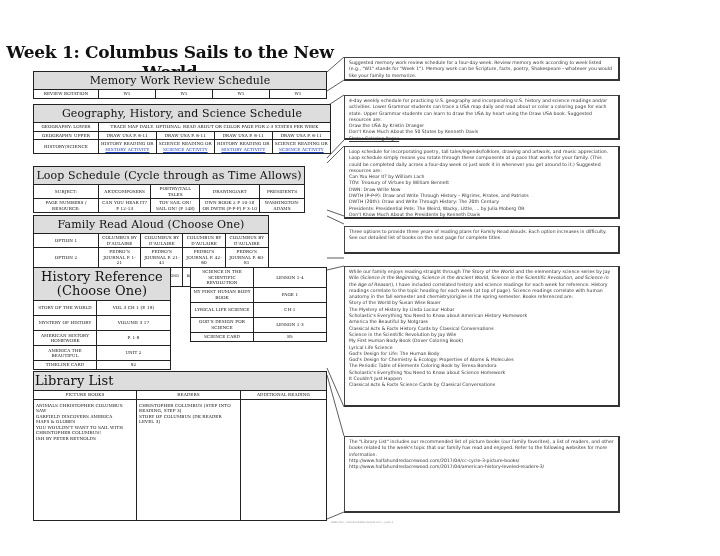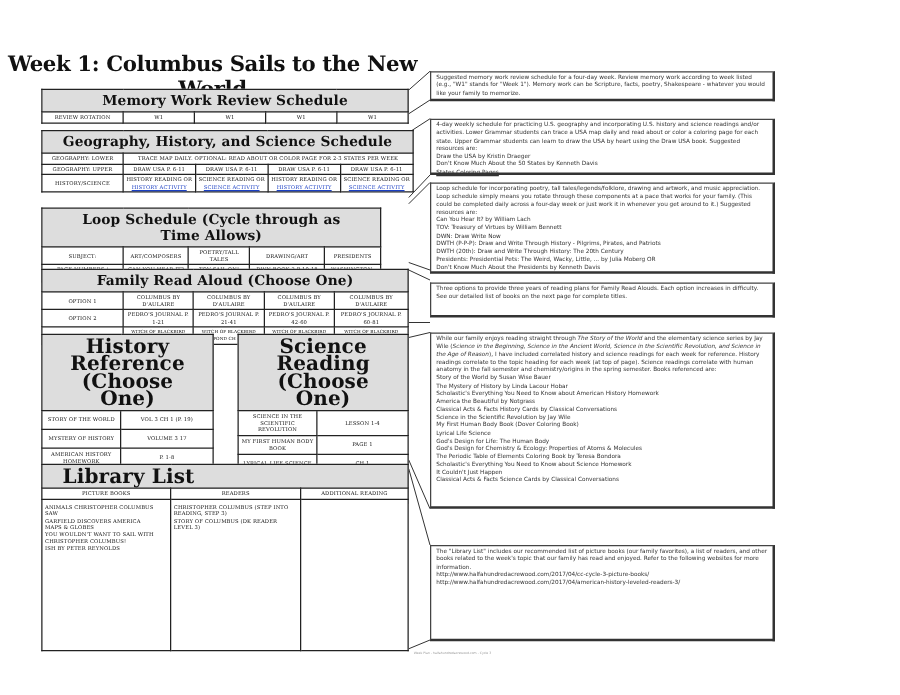--- a/index.html
+++ b/index.html
@@ -1,21 +1,21 @@
 <!DOCTYPE html>
 <html><head>
 <meta charset="utf-8">
 <style>
   html,body{margin:0;padding:0;background:#fff;}
   body{width:720px;height:556px;position:relative;overflow:hidden;font-family:"Liberation Sans",sans-serif;color:#111;}
   .title{position:absolute;left:0;top:42px;width:340px;text-align:center;font-family:"DejaVu Serif",serif;font-weight:bold;font-size:17px;letter-spacing:-0.3px;color:#111;}
   table.t{position:absolute;border-collapse:collapse;background:#fff;font-family:"DejaVu Serif",serif;}
   table.t td, table.t th{border:1px solid #222;text-align:center;vertical-align:middle;font-size:4.2px;line-height:5.5px;padding:1px 2px;font-weight:normal;text-transform:uppercase;letter-spacing:0.1px;}
-  table.t .hdr{background:#ddd;font-size:11px;line-height:13px;text-transform:none;font-weight:bold;padding:2px 16px;border:1px solid #222;}
-  table.t .hdr.big{font-size:16px;line-height:14px;}
+  table.t .hdr{background:#ddd;font-size:11px;line-height:13px;text-transform:none;font-weight:normal;padding:2px 1px;border:1px solid #222;}
+  table.t .hdr.big{font-size:13px;line-height:14px;}
   .outer{border:1.5px solid #222 !important;}
   .link{color:#1a3fc4;text-decoration:underline;}
   .note{position:absolute;border:1px solid #444;border-right:2px solid #333;border-bottom:2px solid #333;background:#fff;font-family:"DejaVu Sans",sans-serif;font-size:4.6px;line-height:6.3px;color:#333;padding:2px 4px;box-sizing:border-box;}
   .note i{font-style:italic;}
   .note .line{display:block;}
   svg.conn{position:absolute;left:0;top:0;width:720px;height:556px;pointer-events:none;}
   .footer{position:absolute;left:227px;top:521px;width:270px;text-align:center;font-size:2.5px;color:#999;font-family:"DejaVu Sans",sans-serif;}
   .lib td{vertical-align:top !important;text-align:left !important;}
   .lib .colh td{text-align:center !important;vertical-align:middle !important;}
 </style>
@@ -128,21 +128,21 @@
   <span class="line">Loop schedule for incorporating poetry, tall tales/legends/folklore, drawing and artwork, and music appreciation. Loop schedule simply means you rotate through these components at a pace that works for your family. (This could be completed daily across a four-day week or just work it in whenever you get around to it.) Suggested resources are:</span>
   <span class="line">Can You Hear It? by William Lach</span>
   <span class="line">TOV: Treasury of Virtues by William Bennett</span>
   <span class="line">DWN: Draw Write Now</span>
   <span class="line">DWTH (P-P-P): Draw and Write Through History - Pilgrims, Pirates, and Patriots</span>
   <span class="line">DWTH (20th): Draw and Write Through History: The 20th Century</span>
   <span class="line">Presidents: Presidential Pets: The Weird, Wacky, Little, ... by Julia Moberg    OR</span>
   <span class="line">Don't Know Much About the Presidents by Kenneth Davis</span>
 </div>
 
-<table class="t outer" style="left:33px;top:215px;width:294px;">
+<table class="t outer" style="left:33px;top:215px;width:236px;">
   <tbody>
       <tr>
         <td colspan="5" class="hdr">Family Read Aloud (Choose One)</td>
       </tr>
   <tr>
     <td style="width:60px;">Option 1</td>
     <td>Columbus by D'Aulaire</td>
     <td>Columbus by D'Aulaire</td>
     <td>Columbus by D'Aulaire</td>
     <td>Columbus by D'Aulaire</td>
@@ -190,23 +190,20 @@
       </tr>
   <tr style="height:9px;">
         <td>Timeline Card</td>
         <td>92</td>
       </tr>
 </tbody>
   </table>
 
 <table class="t outer" style="left:190px;top:267px;width:137px;">
   <tbody>
-      <tr>
-        <td colspan="2" class="hdr big">Science Reading (Choose One)</td>
-      </tr>
   <tr style="height:15px;">
         <td style="width:58px;">Science in the Scientific Revolution</td>
         <td>Lesson 1-4</td>
       </tr>
   <tr style="height:15px;">
         <td>My First Human Body Book</td>
         <td>Page 1</td>
       </tr>
   <tr style="height:15px;">
         <td>Lyrical Life Science</td>

